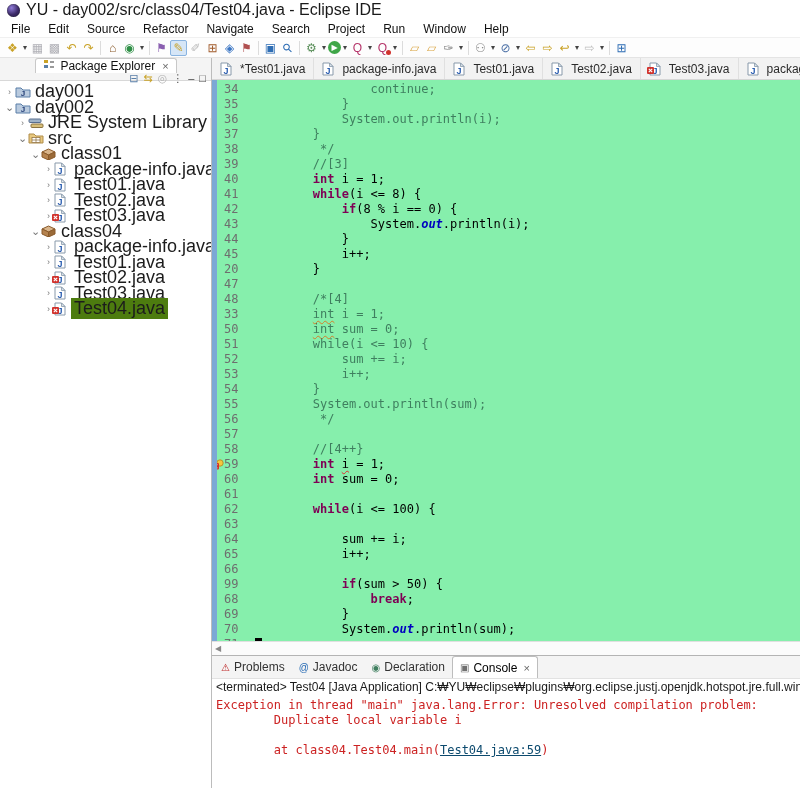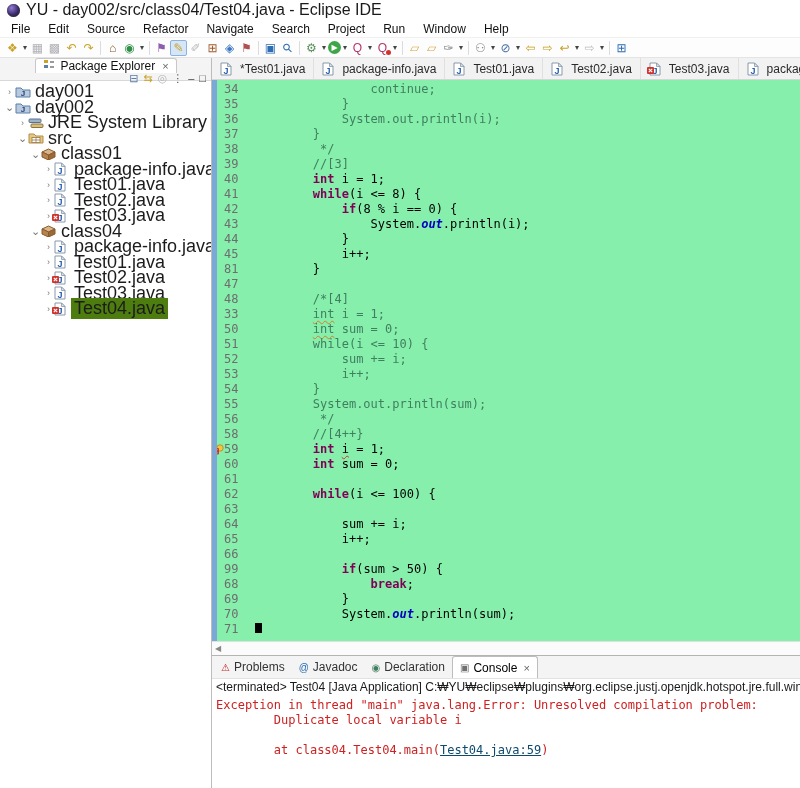--- a/index.html
+++ b/index.html
@@ -479,21 +479,21 @@
           </div>
           <div class="crow">
             <span class="lnum">44</span>
             <span class="lcode"><span class="s-p">			}</span></span>
           </div>
           <div class="crow">
             <span class="lnum">45</span>
             <span class="lcode"><span class="s-p">			i++;</span></span>
           </div>
           <div class="crow">
-            <span class="lnum">81</span>
+            <span class="lnum">20</span>
             <span class="lcode"><span class="s-p">		}</span></span>
           </div>
           <div class="crow">
             <span class="lnum">47</span>
             <span class="lcode"></span>
           </div>
           <div class="crow">
             <span class="lnum">48</span>
             <span class="lcode"><span class="s-c">		/*[4]</span></span>
           </div>
@@ -521,20 +521,24 @@
             <span class="lnum">54</span>
             <span class="lcode"><span class="s-c">		}</span></span>
           </div>
           <div class="crow">
             <span class="lnum">55</span>
             <span class="lcode"><span class="s-c">		System.out.println(sum);</span></span>
           </div>
           <div class="crow">
             <span class="lnum">56</span>
             <span class="lcode"><span class="s-c">		 */</span></span>
+          </div>
+          <div class="crow">
+            <span class="lnum">57</span>
+            <span class="lcode"></span>
           </div>
           <div class="crow">
             <span class="lnum">58</span>
             <span class="lcode"><span class="s-c">		//[4++}</span></span>
           </div>
           <div class="crow">
             <span class="err-marker"><svg width="12" height="11">
                 <circle cx="8" cy="4" r="3.2" fill="#f5c63c" stroke="#b8932a"></circle>
                 <rect x="0.5" y="4" width="6.5" height="6.5" rx="1" fill="#d1322c"></rect>
                 <path d="M2 5.8l3.4 3M5.4 5.8l-3.4 3" stroke="#fff" stroke-width="1"></path>

